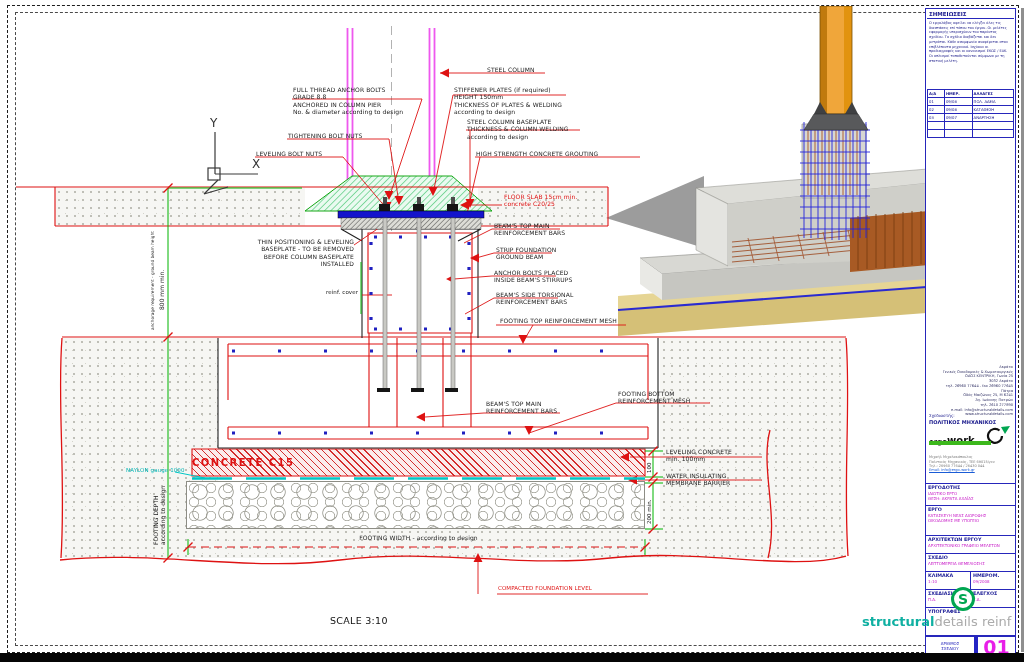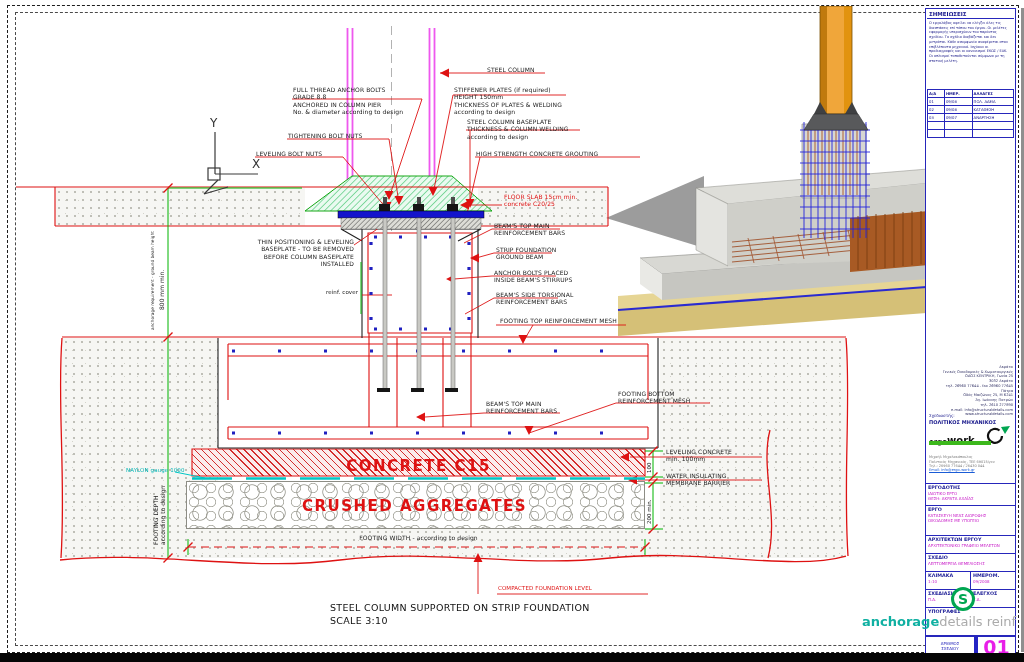--- a/index.html
+++ b/index.html
@@ -16,21 +16,21 @@
   .stone{background-color:#fff;
        background-image:
          radial-gradient(circle at 13px 10px, transparent 6.4px, #97978e 7.2px, transparent 8.1px),
          radial-gradient(circle at 7px 6px, transparent 3.9px, #a6a69d 4.7px, transparent 5.5px);
        background-size:26px 21px,17px 14px;border:1px solid #8d8d85}
   .lbl{position:absolute;font-size:6px;line-height:1.22;color:#1b1b1b;white-space:pre-line;letter-spacing:.1px;z-index:5}
   .red{color:#de1212}
   .cyan{color:#00b5b5}
   .rt{transform:rotate(-90deg);transform-origin:0 0;white-space:nowrap;position:absolute;z-index:5}
   .cap{position:absolute;font-size:9.5px;color:#101010;letter-spacing:.3px;z-index:5}
-  .layname{position:absolute;text-align:center;font-weight:bold;color:#de1212;z-index:5;letter-spacing:1.5px;font-size:15px}
+  .layname{position:absolute;font-weight:bold;color:#de1212;z-index:5;letter-spacing:1.5px;font-size:10px}
   svg{display:block}
   
   .tb{position:absolute;left:925px;top:8px;width:91px;height:648px;border:1.5px solid #2626bb;background:#fff;z-index:6;box-sizing:border-box;color:#1c1c96}
   .tbx{position:absolute;left:0;width:100%;box-sizing:border-box;border-top:1px solid #2626bb}
   .hd{font-weight:bold;font-size:4.8px;color:#1c1c96;padding:1px 2px 0;line-height:1.25}
   .mg{font-size:4px;color:#c922c9;padding:0 2px;white-space:pre-line;line-height:1.3}
   .halfrow{display:flex}
   .half{flex:1;box-sizing:border-box}
   .half+.half{border-left:1px solid #2626bb}
   .notes-t{font-weight:bold;font-size:5.5px;color:#15158a;padding:1px 2px;border-bottom:1px solid #2626bb}
@@ -181,21 +181,20 @@
       <rect x="223" y="0" width="17" height="108" fill="#f0a63a"></rect>
       <rect x="240" y="0" width="8" height="108" fill="#e2930f"></rect>
       <rect x="216" y="0" width="32" height="108" fill="none" stroke="#7c5206" stroke-width=".8"></rect>
       <polygon points="216,96 223,108 210,108" fill="#3f4042"></polygon>
       <polygon points="248,96 241,108 254,108" fill="#3f4042"></polygon>
       <polygon points="210,108 254,108 264,124 200,124" fill="#58595b" stroke="#303133" stroke-width=".6"></polygon>
     </g>
   </svg>
 
   <div class="layname" style="left:192px;top:457px;width:453px">CONCRETE C15</div>
-  <div class="layname" style="left:186px;top:497px;width:457px">CRUSHED AGGREGATES</div>
 
   <div class="lbl" style="left:487px;top:66px">STEEL COLUMN</div>
   <div class="lbl" style="left:454px;top:86px">STIFFENER PLATES (if required)
 HEIGHT 150mm
 THICKNESS OF PLATES &amp; WELDING
 according to design</div>
   <div class="lbl" style="left:293px;top:86px">FULL THREAD ANCHOR BOLTS
 GRADE 8.8
 ANCHORED IN COLUMN PIER
 No. &amp; diameter according to design</div>
@@ -233,21 +232,20 @@
   <div class="lbl" style="left:192px;top:534px;width:453px;text-align:center">FOOTING WIDTH - according to design</div>
   <div class="lbl red" style="left:498px;top:585px;font-size:5.5px">COMPACTED FOUNDATION LEVEL</div>
 
   <span class="rt" style="left:150px;top:330px;font-size:4.3px;color:#222">anchorage requirement - ground beam height</span>
   <span class="rt" style="left:158px;top:310px;font-size:6px;color:#222">800 mm min.</span>
   <span class="rt" style="left:152px;top:545px;font-size:6px;color:#222;white-space:pre;line-height:1.2">FOOTING DEPTH
 according to design</span>
   <span class="rt" style="left:646px;top:473px;font-size:5.5px;color:#222">100</span>
   <span class="rt" style="left:646px;top:524px;font-size:5.5px;color:#222">200 min.</span>
 
-  <div class="cap" style="left:330px;top:602px">STEEL COLUMN SUPPORTED ON STRIP FOUNDATION</div>
   <div class="cap" style="left:330px;top:615px">SCALE 3:10</div>
 
   <div class="tb">
     <div class="a" style="left:1px;top:1px;width:87px">
       <div class="notes-t">ΣΗΜΕΙΩΣΕΙΣ</div>
       <div class="notes-b">Ο εργολάβος οφείλει να ελέγξει όλες τις διαστάσεις επί τόπου του έργου. Οι μελέτες εφαρμογής υπερισχύουν του παρόντος σχεδίου. Το σχέδιο διαβάζεται και δεν μετράται. Κάθε ασυμφωνία αναφέρεται στον επιβλέποντα μηχανικό. Ισχύουν οι προδιαγραφές και οι κανονισμοί ΕΚΩΣ / ΕΑΚ. Οι οπλισμοί τοποθετούνται σύμφωνα με τη στατική μελέτη.</div>
     </div>
     <table class="rev a" style="left:1px;top:80px;width:87px">
       <tbody>
           <tr>
@@ -353,17 +351,17 @@
 ΣΧΕΔΙΟΥ</div>
       <div class="numbar"></div>
       <div class="numval">01</div>
     </div>
   </div>
 
   <svg class="a" style="left:950px;top:586px;z-index:7" width="26" height="26" viewBox="0 0 26 26">
     <circle cx="13" cy="13" r="10.5" fill="#fff" stroke="#00a651" stroke-width="3"></circle>
     <text x="13" y="18" text-anchor="middle" font-size="14" font-weight="bold" fill="#00a651">S</text>
   </svg>
-  <div class="brand"><b>anchorage</b><span>details reinf</span></div>
+  <div class="brand"><b>structural</b><span>details reinf</span></div>
 
   <div class="a blackbar"></div>
   <div class="a rshadow"></div>
 </div>
 
 </body></html>

